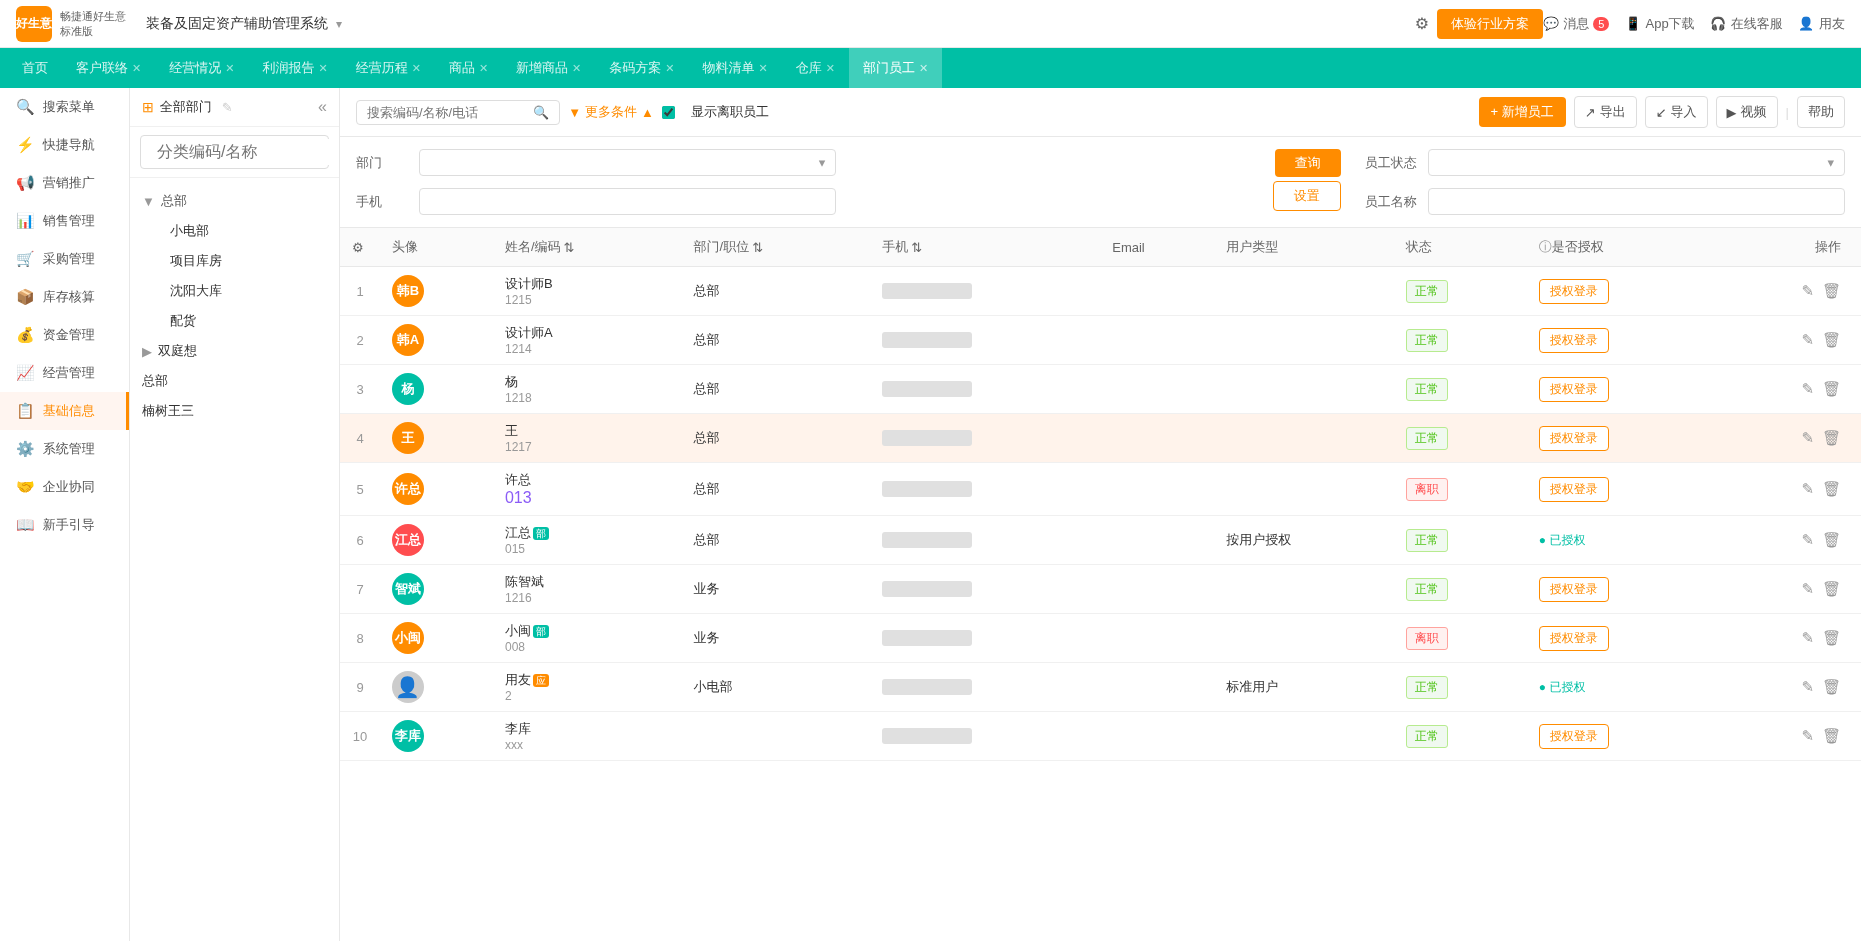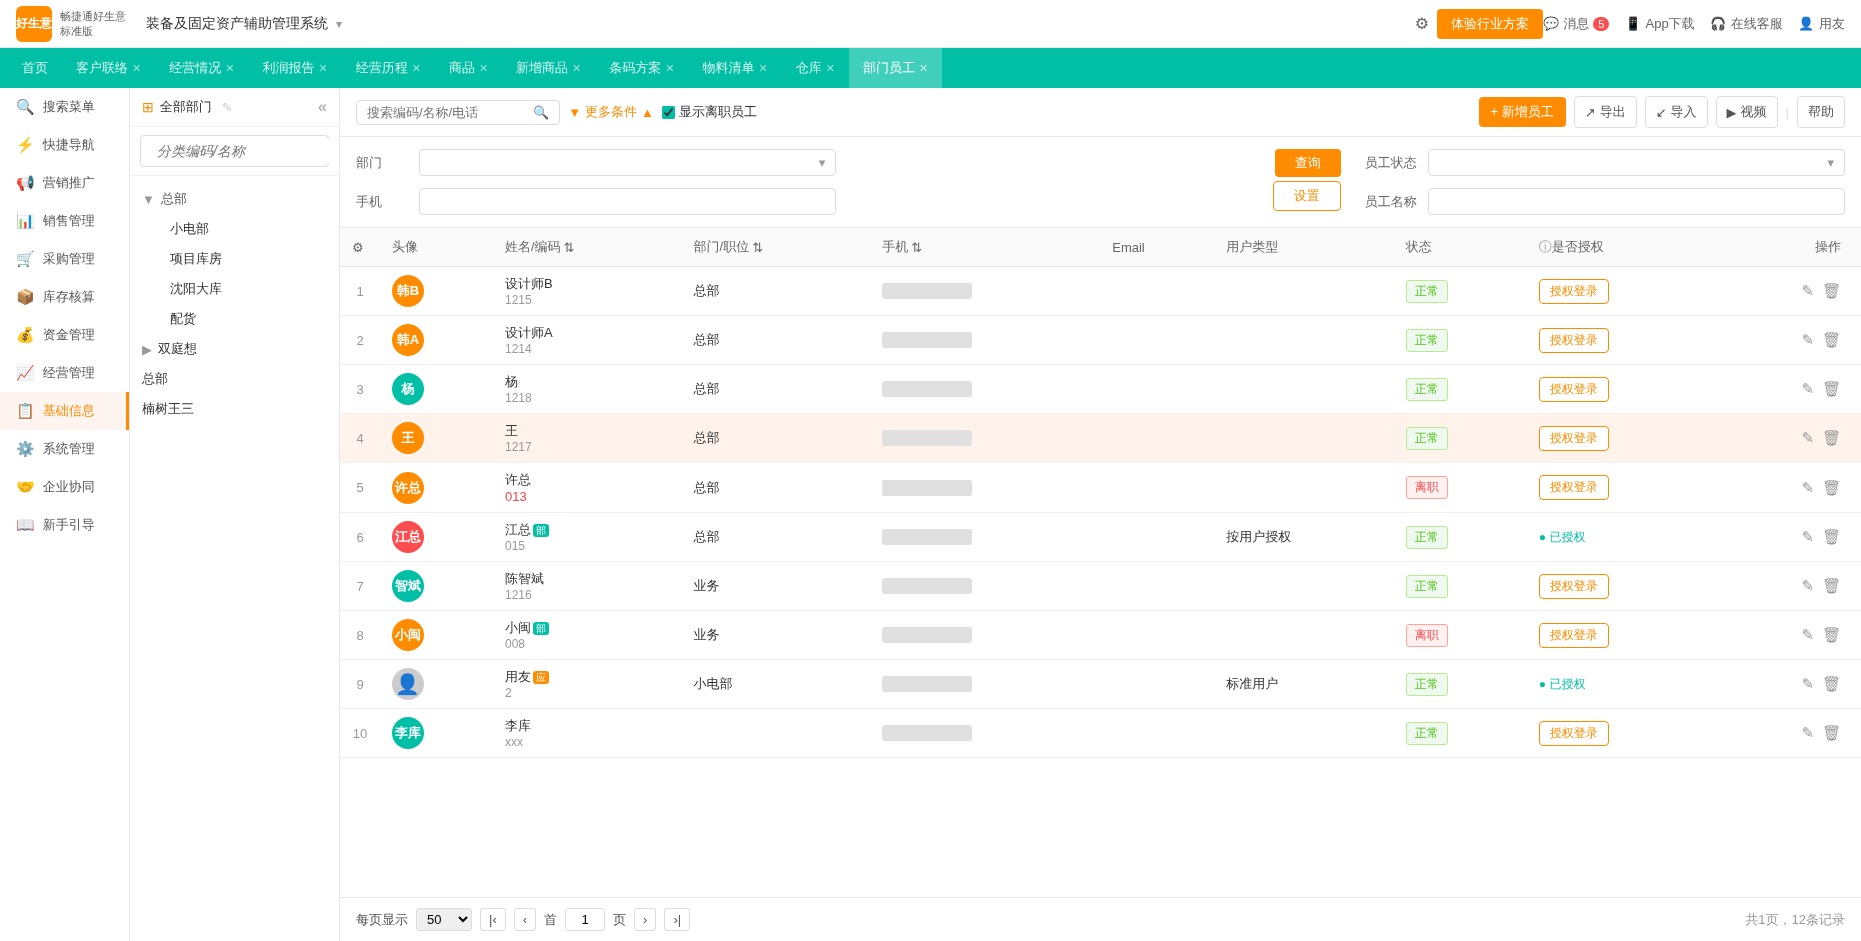--- a/index.html
+++ b/index.html
@@ -42,21 +42,21 @@
     .dept-sub { padding-left: 16px; }
 
     
     .right-panel { flex: 1; display: flex; flex-direction: column; overflow: hidden; }
 
     
     .toolbar { background: #fff; padding: 8px 16px; border-bottom: 1px solid #e8e8e8; display: flex; align-items: center; gap: 8px; flex-wrap: wrap; }
     .search-box { display: flex; align-items: center; border: 1px solid #ddd; border-radius: 4px; padding: 4px 10px; gap: 6px; background: #fff; justify-content: center; }
     .search-box input { border: none; outline: none; font-size: 13px; width: 160px; }
     .filter-btn { display: flex; align-items: center; gap: 4px; color: #ff8c00; cursor: pointer; font-size: 13px; }
-    .show-leave-checkbox { display: flex; align-items: center; gap: 4px; font-size: 13px; cursor: pointer; color: #333; }
+    .show-leave-checkbox { display: flex; align-items: center; gap: 16px; font-size: 13px; cursor: pointer; color: #333; }
     .toolbar-right { margin-left: auto; display: flex; align-items: center; gap: 8px; }
     .btn-primary { background: #ff8c00; color: white; border: none; border-radius: 4px; padding: 6px 12px; cursor: pointer; font-size: 13px; display: flex; align-items: center; gap: 4px; }
     .btn-default { background: #fff; color: #555; border: 1px solid #ddd; border-radius: 4px; padding: 6px 10px; cursor: pointer; font-size: 13px; display: flex; align-items: center; gap: 4px; }
 
     
     .filter-form { background: #fff; padding: 12px 16px; border-bottom: 1px solid #e8e8e8; display: grid; grid-template-columns: 1fr 1fr 1fr; gap: 12px 24px; }
     .filter-row { display: flex; align-items: center; gap: 8px; }
     .filter-label { color: #666; font-size: 13px; white-space: nowrap; min-width: 55px; }
     .filter-input { flex: 1; border: 1px solid #ddd; border-radius: 4px; padding: 5px 10px; font-size: 13px; outline: none; }
     .filter-select { flex: 1; border: 1px solid #ddd; border-radius: 4px; padding: 5px 10px; font-size: 13px; outline: none; background: #fff; display: flex; align-items: center; justify-content: space-between; cursor: pointer; }
@@ -199,21 +199,21 @@
 
     <div class="left-panel">
       <div class="left-panel-header">
         <span style="color:#ff8c00; font-size:14px;">⊞</span>
         <span style="font-weight:500; font-size:13px;">全部部门</span>
         <span style="margin-left:4px; color:#ccc; font-size:13px;">✎</span>
         <span style="margin-left:auto; color:#999; font-size:16px; cursor:pointer;">«</span>
       </div>
       <div style="padding:8px 10px; border-bottom:1px solid #f0f0f0;">
         <div style="display:flex; align-items:center; border:1px solid #ddd; border-radius:4px; padding:3px 8px; gap:4px;">
-          <input class="search-input-small" style="border: none; outline: none; flex: 1 1 0%; font-size: 14px; font-style: italic;" placeholder="分类编码/名称">
+          <input class="search-input-small" style="border: none; outline: none; flex: 1 1 0%; font-size: 16px;" placeholder="分类编码/名称">
           <span style="color:#999;">🔍</span>
         </div>
       </div>
       <div class="dept-tree">
         <div class="dept-node" style="font-weight:500; color:#555; padding-left:12px;">
           <span style="color:#999; margin-right:2px;">▼</span>
           <span>总部</span>
         </div>
         <div class="dept-sub">
           <div class="dept-node" style="padding-left:24px;">小电部</div>
@@ -431,21 +431,21 @@
       </div>
     </td>
   </tr>
               <tr>
     <td style="color:#999; text-align:center;">5</td>
     <td>
       <div class="avatar" style="background:#ff8c00;">许总</div>
     </td>
     <td>
       <div>许总</div>
-      <div style="color:#ef4444; font-size:13px;">013</div>
+      <div style="color:#8b5cf6; font-size:16px;">013</div>
     </td>
     <td>
       <span>总部</span>
     </td>
     <td>
       <span class="phone-blur"></span>
     </td>
     <td></td>
     <td></td>
     <td>
@@ -598,30 +598,15 @@
       <div class="action-icons" style="justify-content:flex-end;">
         <span class="action-icon">✎</span>
         <span class="action-icon">🗑</span>
       </div>
     </td>
   </tr>
             </tbody>
         </table>
       </div>
 
-      <div class="pagination">
-        <span>每页显示</span>
-        <select style="border:1px solid #ddd;border-radius:3px;padding:2px 6px;font-size:13px;">
-          <option>50</option>
-          <option>100</option>
-        </select>
-        <button class="page-btn">|‹</button>
-        <button class="page-btn">‹</button>
-        <span>首</span>
-        <input class="page-input" value="1" style="">
-        <span>页</span>
-        <button class="page-btn">›</button>
-        <button class="page-btn">›|</button>
-        <span class="page-info">共1页，12条记录</span>
-      </div>
     </div>
   </div>
 </div>
 
 </body></html>

